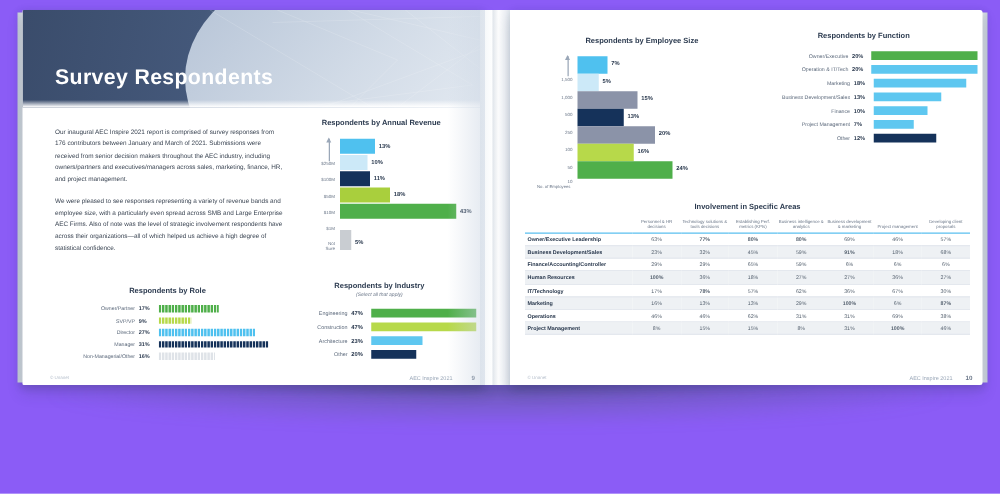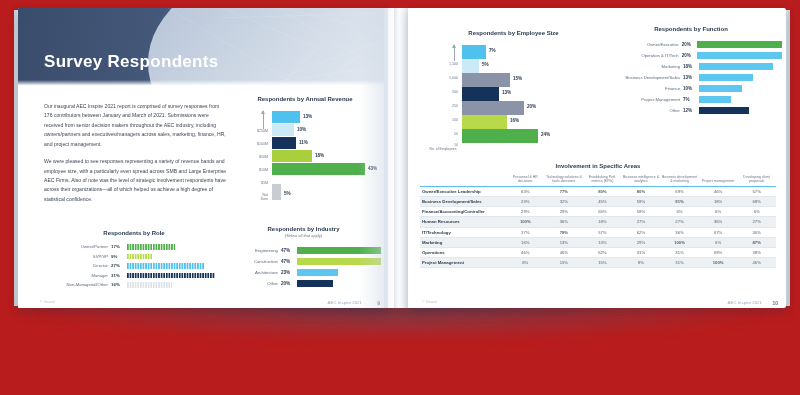--- a/index.html
+++ b/index.html
@@ -2,21 +2,21 @@
 <html><head>
 <meta charset="utf-8">
 <style>
   html,body{margin:0;padding:0;}
   body{
     width:800px;height:395px;overflow:hidden;
     background:#ffffff;
     font-family:"Liberation Sans", sans-serif;
     -webkit-font-smoothing:antialiased;
   }
-  .stage{position:relative;width:800px;height:395px;background:#b91c1c;}
+  .stage{position:relative;width:800px;height:395px;background:#8b5cf6;}
 
   
   .book-shadow{
     position:absolute;left:40px;top:300px;width:720px;height:40px;
     background:radial-gradient(ellipse at 50% 40%, rgba(80,95,120,.40) 0%, rgba(80,95,120,.18) 45%, rgba(255,255,255,0) 72%);
     filter:blur(5px);
   }
   .book-shadow2{
     position:absolute;left:140px;top:296px;width:520px;height:22px;
     background:radial-gradient(ellipse at 50% 50%, rgba(40,55,80,.40) 0%, rgba(40,55,80,0) 70%);

